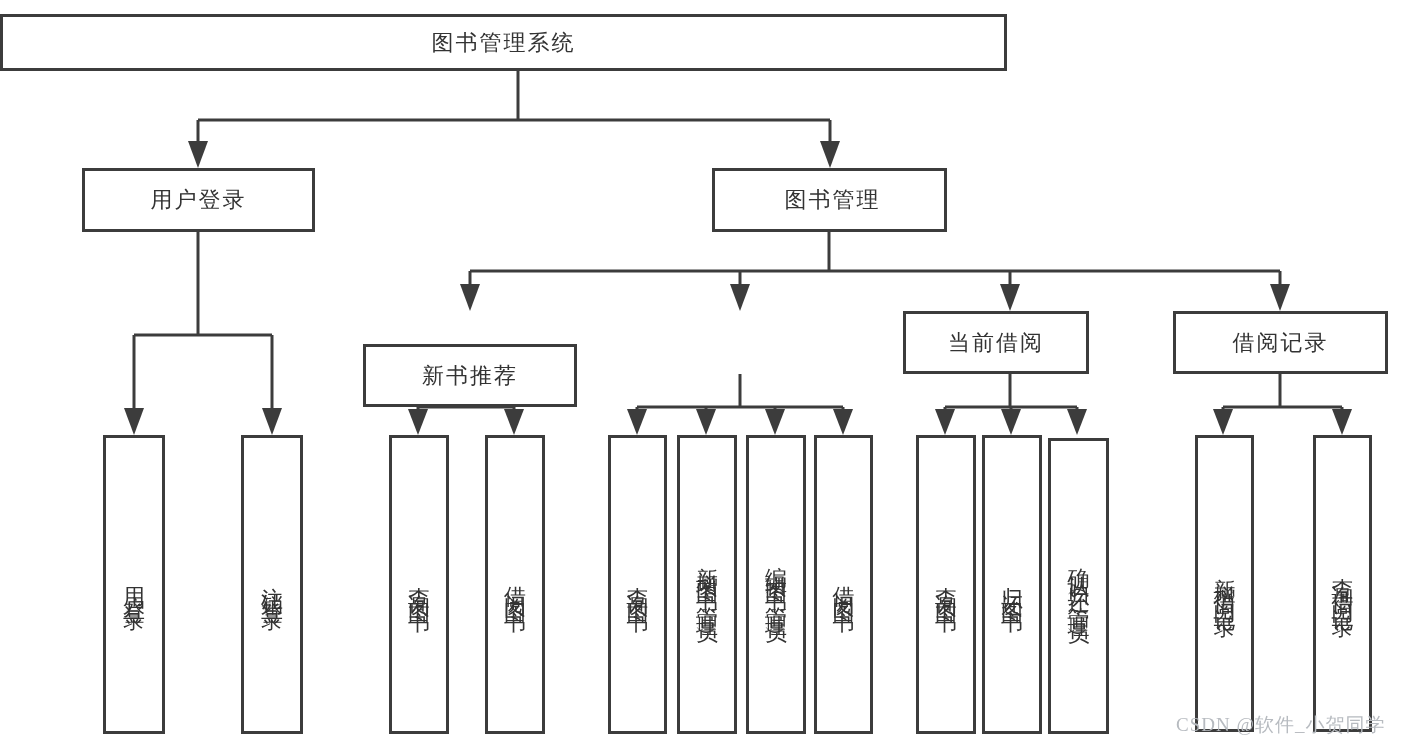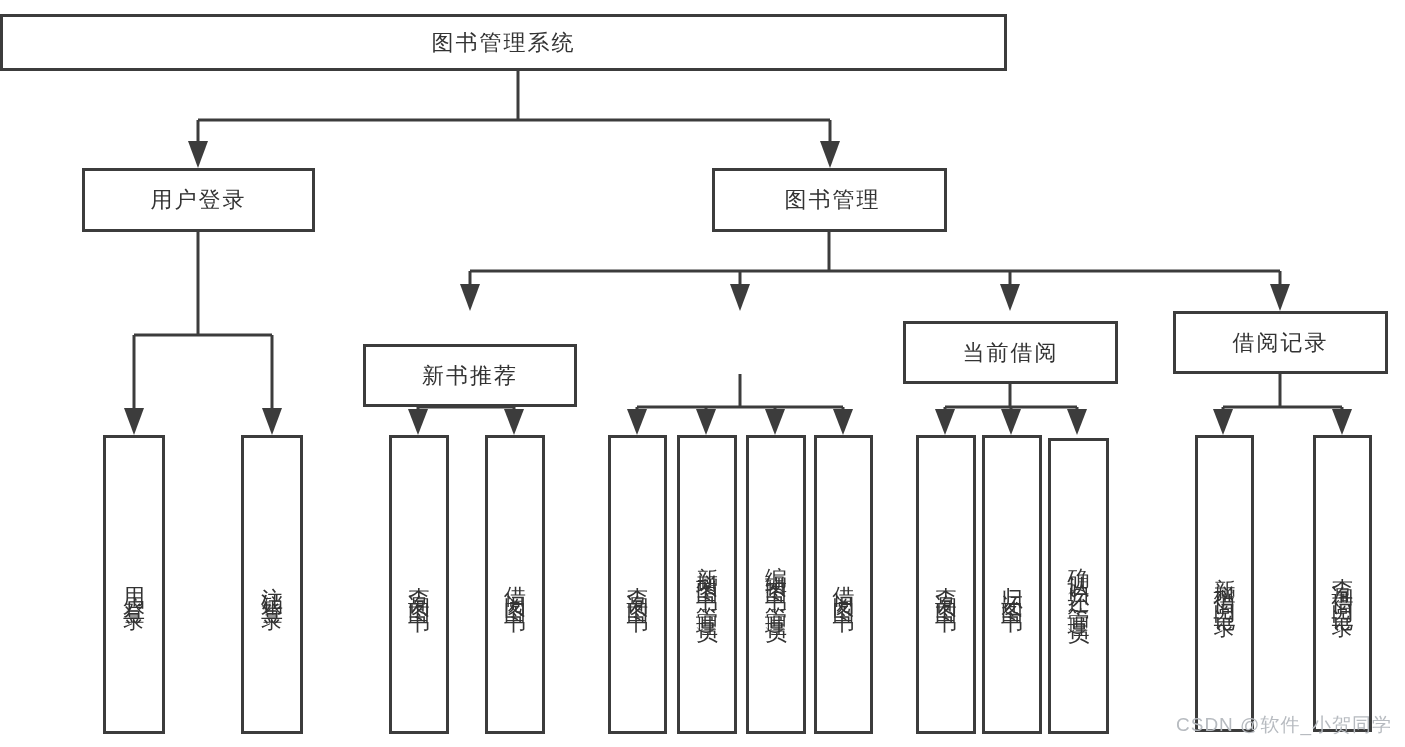--- a/index.html
+++ b/index.html
@@ -37,20 +37,21 @@
   }
   .watermark{
     position:absolute;
     left:1176px;
     top:712px;
     font-size:19px;
     color:#b7bbc0;
     letter-spacing:1px;
     z-index:3;
     white-space:nowrap;
+    font-family:Liberation Serif, serif;
   }
 </style>
 </head>
 <body>
 
 <div class="canvas">
 
   <svg class="wires" width="1405" height="747" viewBox="0 0 1405 747">
     <g stroke="#3c3c3c" stroke-width="3" fill="#3c3c3c">
 
@@ -136,21 +137,21 @@
   <div class="box h" style="left:82px;top:168px;width:233px;height:64px;">
     <span>用户登录</span>
   </div>
   <div class="box h" style="left:712px;top:168px;width:235px;height:64px;padding-left:6px;">
     <span>图书管理</span>
   </div>
 
   <div class="box h" style="left:363px;top:311px;width:214px;height:63px;margin-top:33px;">
     <span>新书推荐</span>
   </div>
-  <div class="box h" style="left:903px;top:321px;width:215px;height:63px;text-align:right;">
+  <div class="box h" style="left:903px;top:311px;width:186px;height:63px;text-align:right;">
     <span>当前借阅</span>
   </div>
   <div class="box h" style="left:1173px;top:311px;width:215px;height:63px;">
     <span>借阅记录</span>
   </div>
 
   <div class="box v" style="left:103px;top:435px;width:62px;height:299px;">
     <span>用户登录</span>
   </div>
   <div class="box v" style="left:241px;top:435px;width:62px;height:299px;">

